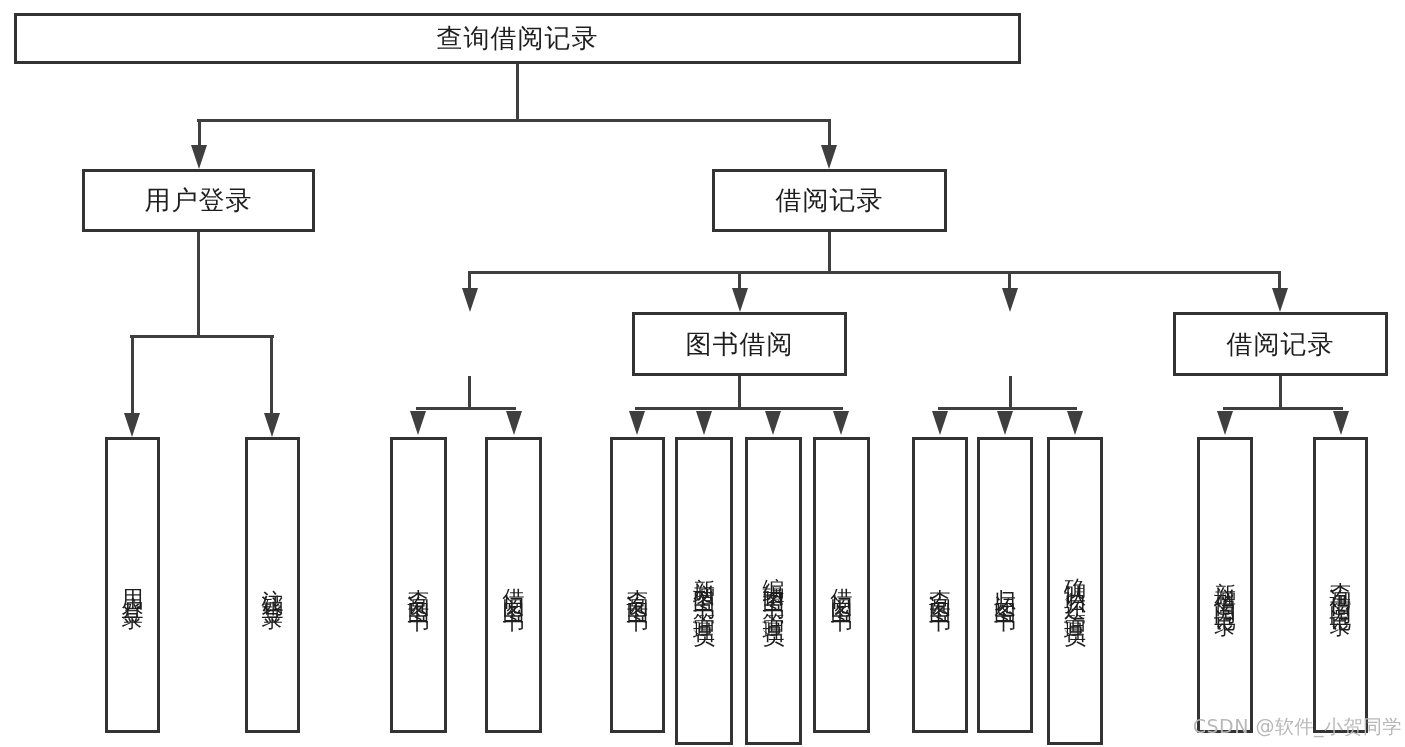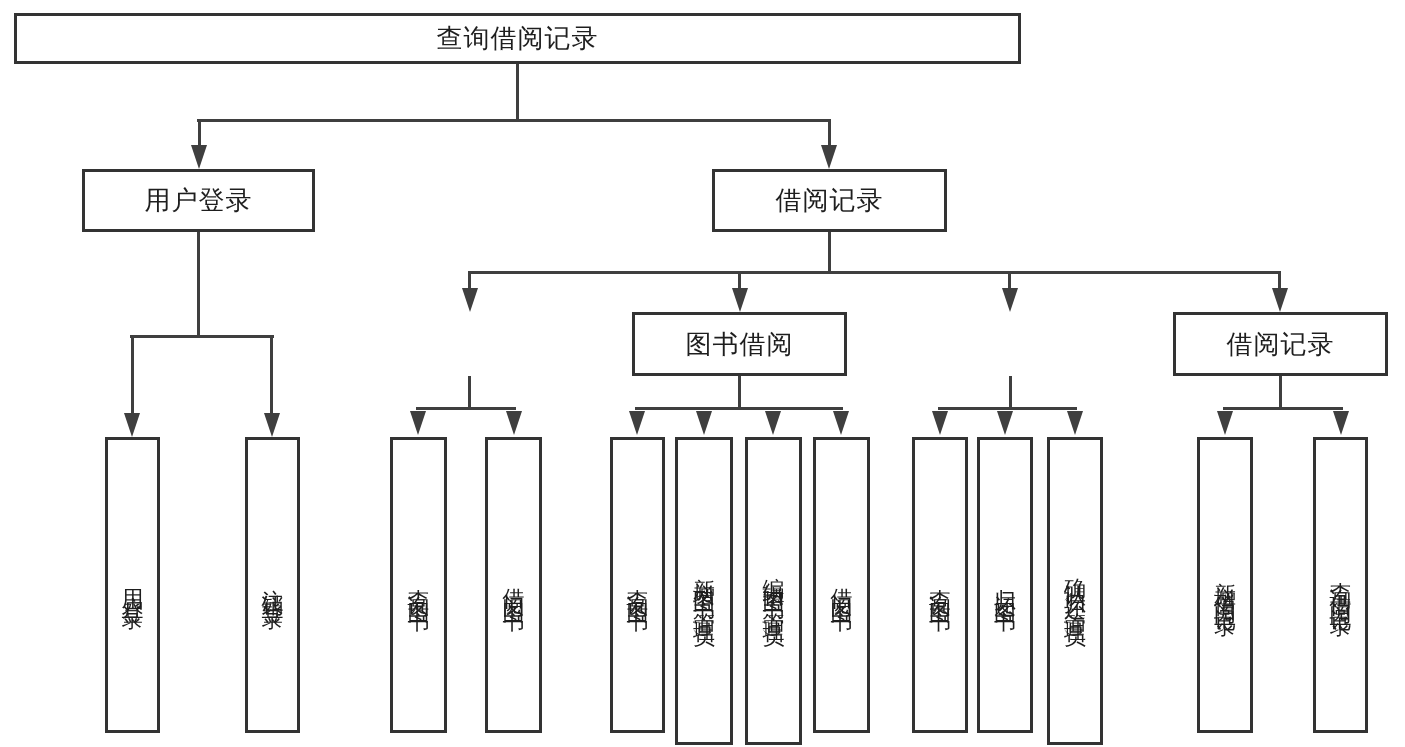--- a/index.html
+++ b/index.html
@@ -148,14 +148,15 @@
   <div class="seg" style="left:938px;top:407px;width:139px;height:3px"></div>
   <div class="arrow" style="left:932px;top:411px"></div>
   <div class="arrow" style="left:997px;top:411px"></div>
   <div class="arrow" style="left:1067px;top:411px"></div>
 
   <div class="seg" style="left:1279px;top:376px;width:3px;height:32px"></div>
   <div class="seg" style="left:1223px;top:407px;width:120px;height:3px"></div>
   <div class="arrow" style="left:1217px;top:411px"></div>
   <div class="arrow" style="left:1333px;top:411px"></div>
 
+  <div class="watermark">CSDN @软件_小贺同学</div>
 
 </div>
 
 </body></html>

